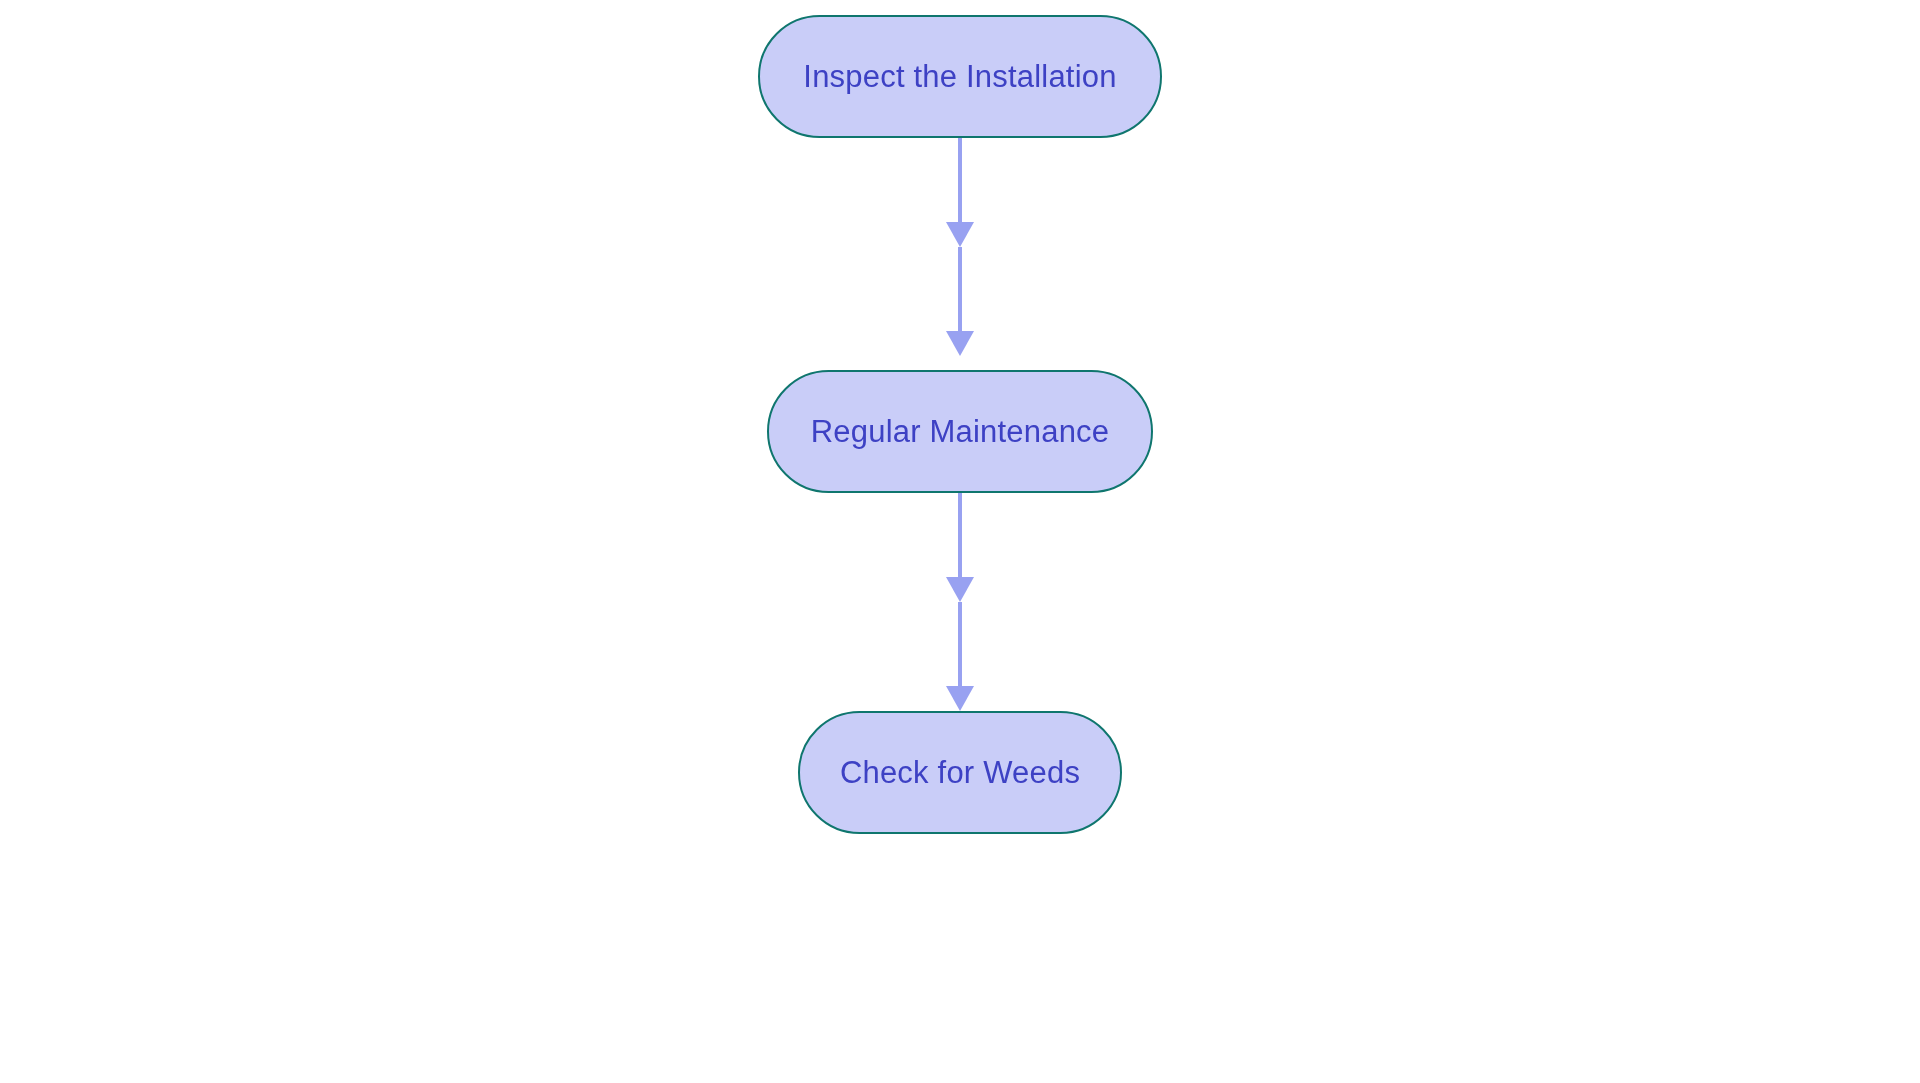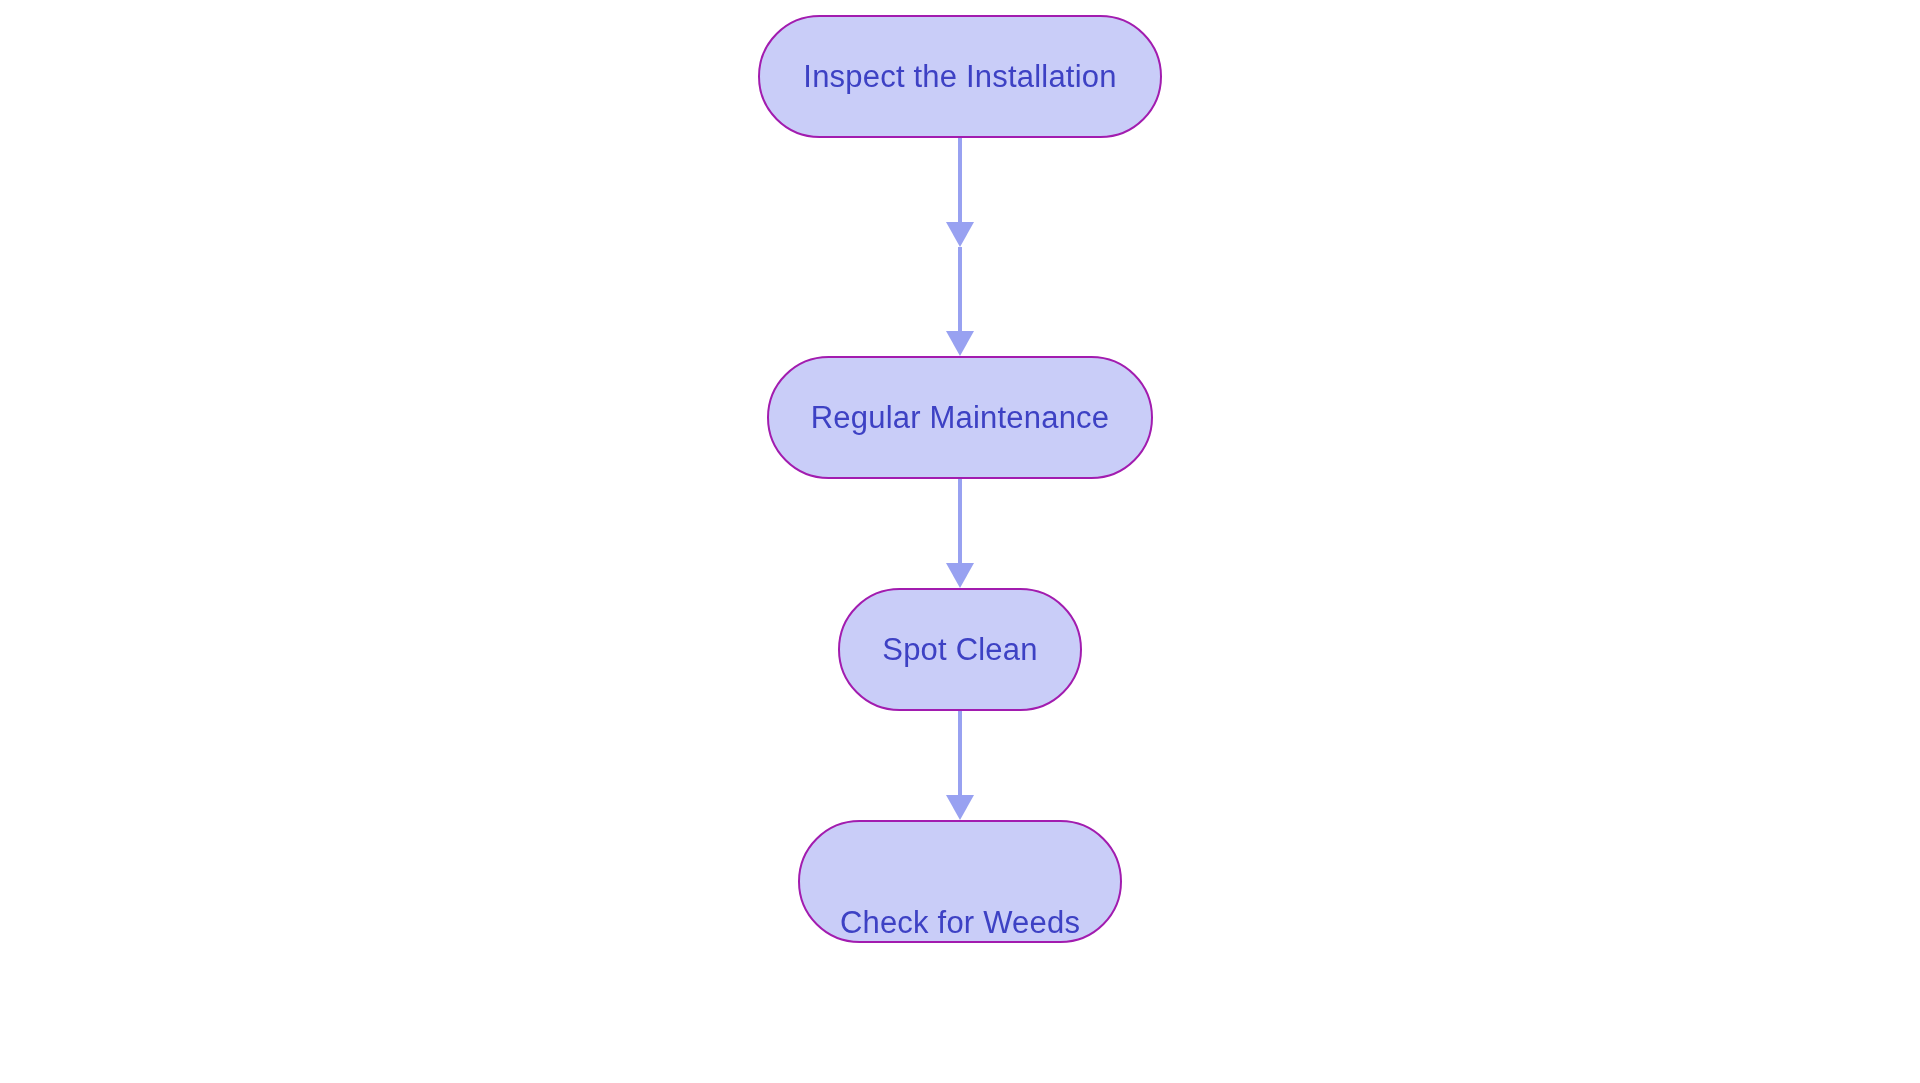--- a/index.html
+++ b/index.html
@@ -17,38 +17,38 @@
     display: flex;
     flex-direction: column;
     align-items: center;
     padding-top: 15px;
   }
   .node {
     box-sizing: border-box;
     height: 123px;
     border-radius: 62px;
     background: #c9cdf8;
-    border: 2px solid #a21caf;
+    border: 2px solid #0f766e;
     display: flex;
     align-items: center;
     justify-content: center;
     flex: 0 0 auto;
   }
   .node span {
     color: #3d41c4;
     font-size: 31px;
     letter-spacing: 0.2px;
     white-space: nowrap;
   }
   
   .n1 { width: 404px; }
   .n2 { width: 312px; }
-  .n3 { width: 386px; }
+  .n3 { width: 386px; margin-top: 14px; }
   .n4 { width: 244px; }
-  .n5 { width: 324px; align-items: flex-end; }
+  .n5 { width: 324px; }
   .arrow {
     height: 109px;
     display: flex;
     flex-direction: column;
     align-items: center;
     flex: 0 0 auto;
   }
   .arrow .shaft {
     width: 4px;
     flex: 1 1 auto;
@@ -84,23 +84,20 @@
 
   <div class="node n3">
     <span>Regular Maintenance</span>
   </div>
 
   <div class="arrow">
     <div class="shaft"></div>
     <div class="head"></div>
   </div>
 
-  <div class="node n4">
-    <span>Spot Clean</span>
-  </div>
 
   <div class="arrow">
     <div class="shaft"></div>
     <div class="head"></div>
   </div>
 
   <div class="node n5">
     <span>Check for Weeds</span>
   </div>
 

